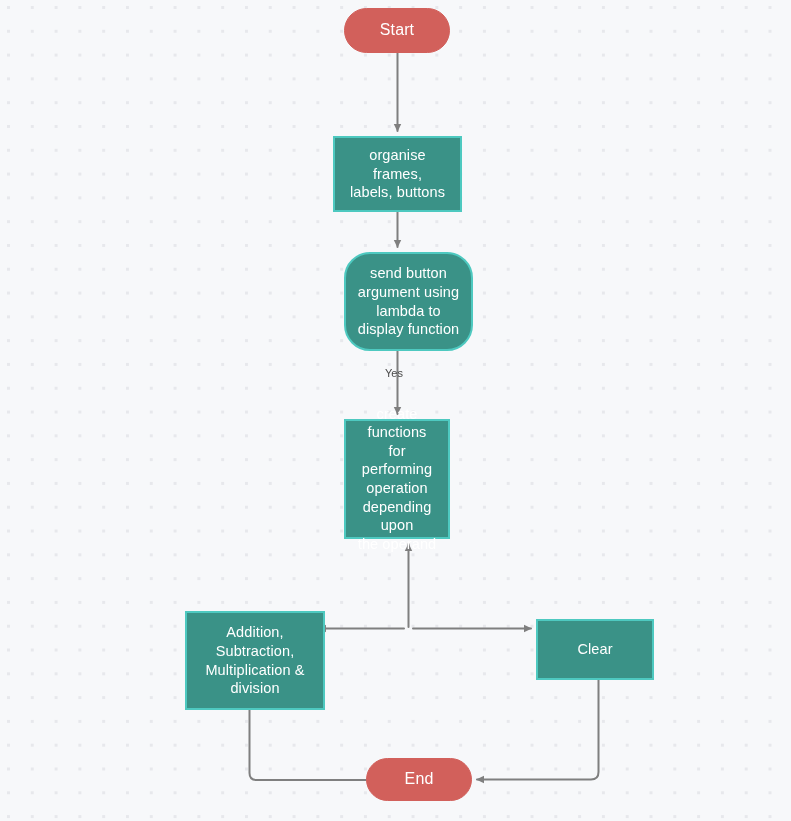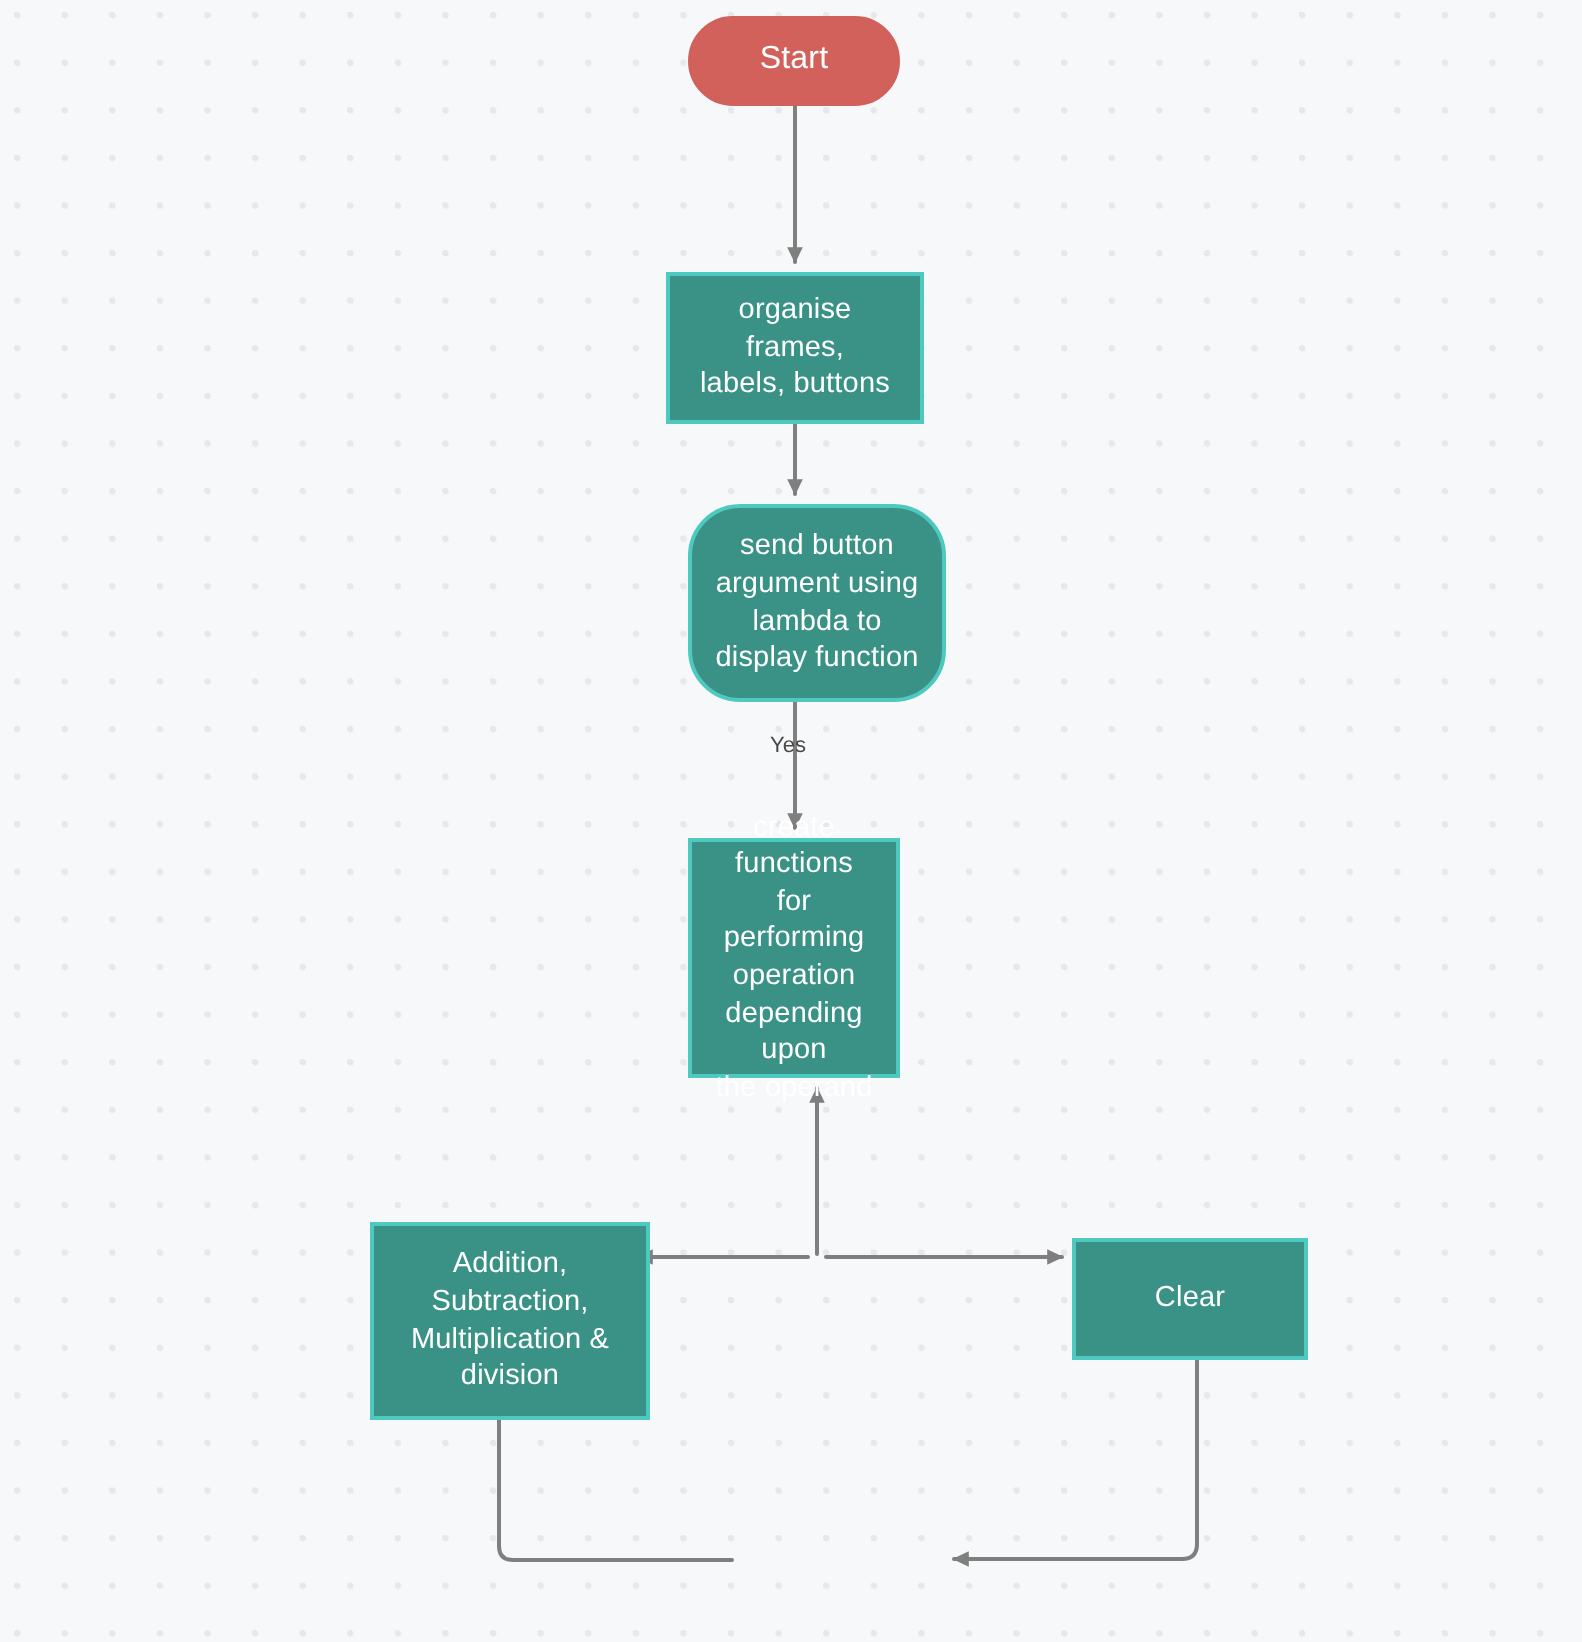--- a/index.html
+++ b/index.html
@@ -129,16 +129,19 @@
     <span class="node-text">Addition,
 Subtraction,
 Multiplication &amp;
 division</span>
   </div>
 
   <div class="node node-process" style="left:536px; top:591px; width:118px; height:61px;margin-top:28px;">
     <span class="node-text">Clear</span>
   </div>
 
+  <div class="node node-terminal" style="left:366px; top:758px; width:106px; height:43px;">
+    <span class="node-text">End</span>
+  </div>
 
   <div class="edge-label" style="left:385px; top:367px;">Yes</div>
 
 </div>
 
 </body></html>

